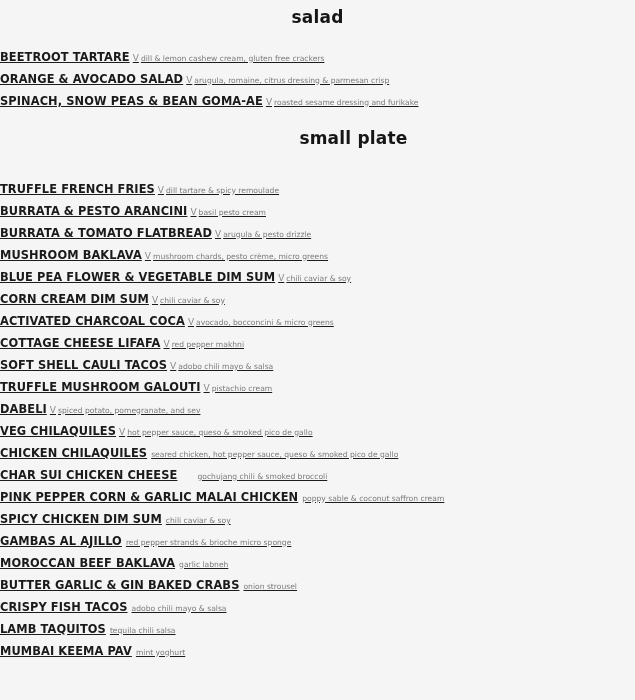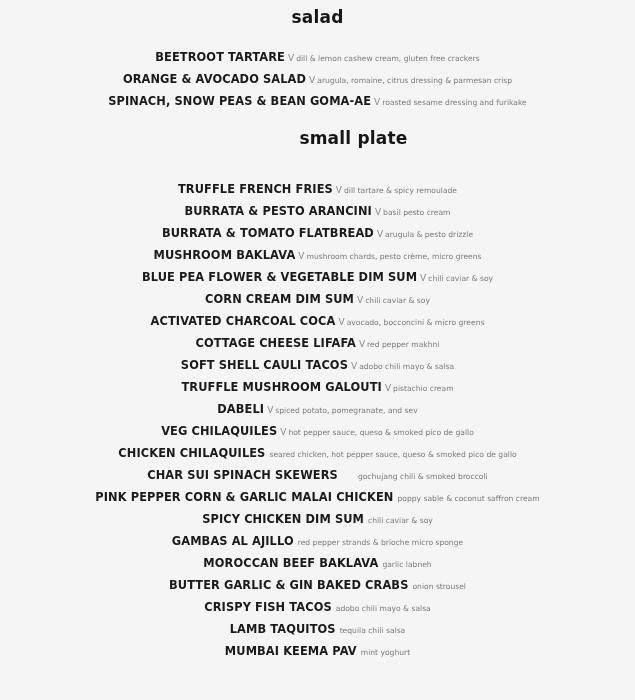--- a/index.html
+++ b/index.html
@@ -10,21 +10,21 @@
     color: #1c1c1c;
   }
   .page { position: relative; width: 635px; height: 588px; }
   .section-title {
     position: absolute; left: 0; width: 635px; text-align: center;
     font-weight: bold; font-size: 17px; letter-spacing: 0.2px;
     color: #161616;
   }
   .items { position: absolute; left: 0; width: 635px; }
   .item {
-    height: 22px; line-height: 22px; text-align: center; white-space: nowrap;
+    height: 22px; line-height: 22px; text-align: left; white-space: nowrap; text-decoration: underline;
   }
   .name {
     font-family: "DejaVu Sans", sans-serif; font-weight: bold;
     font-size: 11.4px; color: #1a1a1a; letter-spacing: 0.1px;
   }
   .veg { font-size: 9px; color: #8a8a8a; margin-left: 3px; }
   .desc { font-size: 7.6px; color: #7b7b7b; margin-left: 2px; }
 </style>
 </head>
 <body>
@@ -45,21 +45,21 @@
       <div class="item"><span class="name">MUSHROOM BAKLAVA</span><span class="veg">V</span><span class="desc">mushroom chards, pesto crème, micro greens</span></div>
       <div class="item"><span class="name">BLUE PEA FLOWER &amp; VEGETABLE DIM SUM</span><span class="veg">V</span><span class="desc">chili caviar &amp; soy</span></div>
       <div class="item"><span class="name">CORN CREAM DIM SUM</span><span class="veg">V</span><span class="desc">chili caviar &amp; soy</span></div>
       <div class="item"><span class="name">ACTIVATED CHARCOAL COCA</span><span class="veg">V</span><span class="desc">avocado, bocconcini &amp; micro greens</span></div>
       <div class="item"><span class="name">COTTAGE CHEESE LIFAFA</span><span class="veg">V</span><span class="desc">red pepper makhni</span></div>
       <div class="item"><span class="name">SOFT SHELL CAULI TACOS</span><span class="veg">V</span><span class="desc">adobo chili mayo &amp; salsa</span></div>
       <div class="item"><span class="name">TRUFFLE MUSHROOM GALOUTI</span><span class="veg">V</span><span class="desc">pistachio cream</span></div>
       <div class="item"><span class="name">DABELI</span><span class="veg">V</span><span class="desc">spiced potato, pomegranate, and sev</span></div>
       <div class="item"><span class="name">VEG CHILAQUILES</span><span class="veg">V</span><span class="desc">hot pepper sauce, queso &amp; smoked pico de gallo</span></div>
       <div class="item"><span class="name">CHICKEN CHILAQUILES</span><span class="desc" style="margin-left: 4px;">seared chicken, hot pepper sauce, queso &amp; smoked pico de gallo</span></div>
-      <div class="item"><span class="name">CHAR SUI SPINACH SKEWERS</span><span class="desc" style="margin-left: 20px;">gochujang chili &amp; smoked broccoli</span></div>
+      <div class="item"><span class="name">CHAR SUI CHICKEN CHEESE</span><span class="desc" style="margin-left: 20px;">gochujang chili &amp; smoked broccoli</span></div>
       <div class="item"><span class="name">PINK PEPPER CORN &amp; GARLIC MALAI CHICKEN</span><span class="desc" style="margin-left: 4px;">poppy sable &amp; coconut saffron cream</span></div>
       <div class="item"><span class="name">SPICY CHICKEN DIM SUM</span><span class="desc" style="margin-left: 4px;">chili caviar &amp; soy</span></div>
       <div class="item"><span class="name">GAMBAS AL AJILLO</span><span class="desc" style="margin-left: 4px;">red pepper strands &amp; brioche micro sponge</span></div>
       <div class="item"><span class="name">MOROCCAN BEEF BAKLAVA</span><span class="desc" style="margin-left: 4px;">garlic labneh</span></div>
       <div class="item"><span class="name">BUTTER GARLIC &amp; GIN BAKED CRABS</span><span class="desc" style="margin-left: 4px;">onion strousel</span></div>
       <div class="item"><span class="name">CRISPY FISH TACOS</span><span class="desc" style="margin-left: 4px;">adobo chili mayo &amp; salsa</span></div>
       <div class="item"><span class="name">LAMB TAQUITOS</span><span class="desc" style="margin-left: 4px;">tequila chili salsa</span></div>
       <div class="item"><span class="name">MUMBAI KEEMA PAV</span><span class="desc" style="margin-left: 4px;">mint yoghurt</span></div>
     </div>
 </div>

